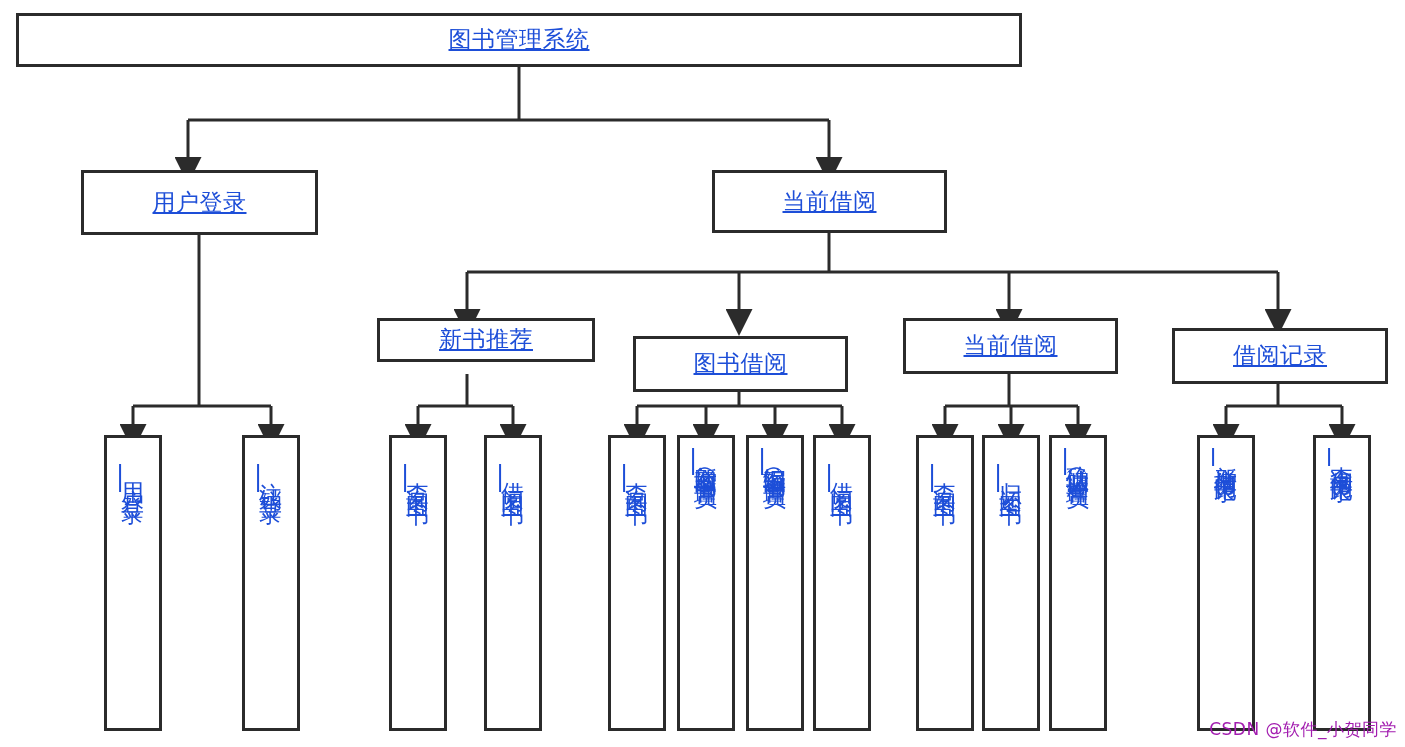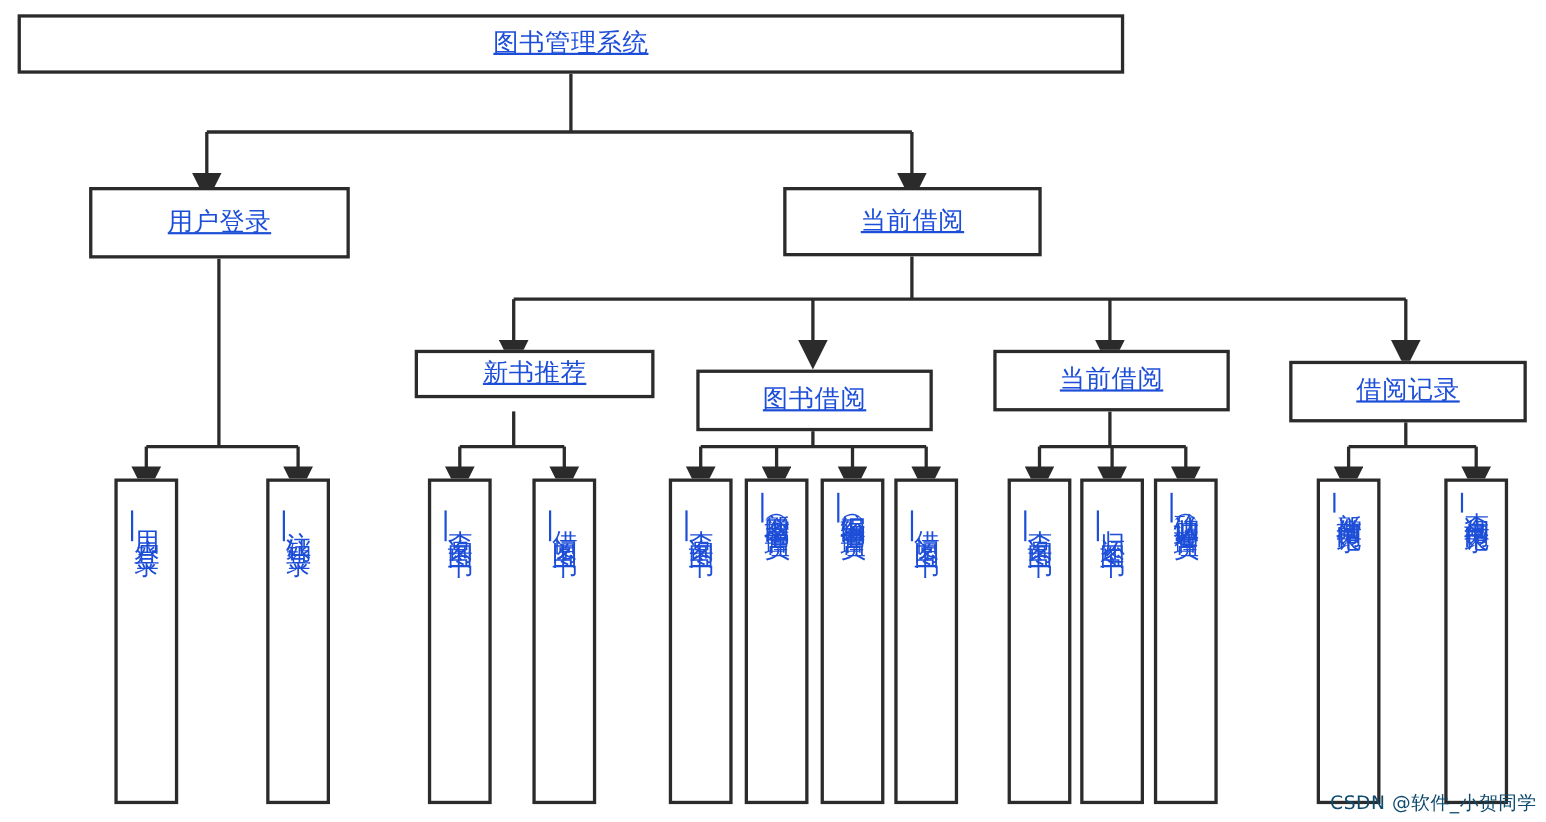--- a/index.html
+++ b/index.html
@@ -60,21 +60,21 @@
     width: 1405px;
     height: 747px;
     z-index: 1;
     pointer-events: none;
   }
   .watermark {
     position: absolute;
     right: 8px;
     bottom: 6px;
     font-size: 17px;
-    color: #0c4a6e;
+    color: #a21caf;
     letter-spacing: 0.5px;
     z-index: 5;
     white-space: nowrap;
   }
 </style>
 </head>
 <body>
 
 <div id="canvas">
 

